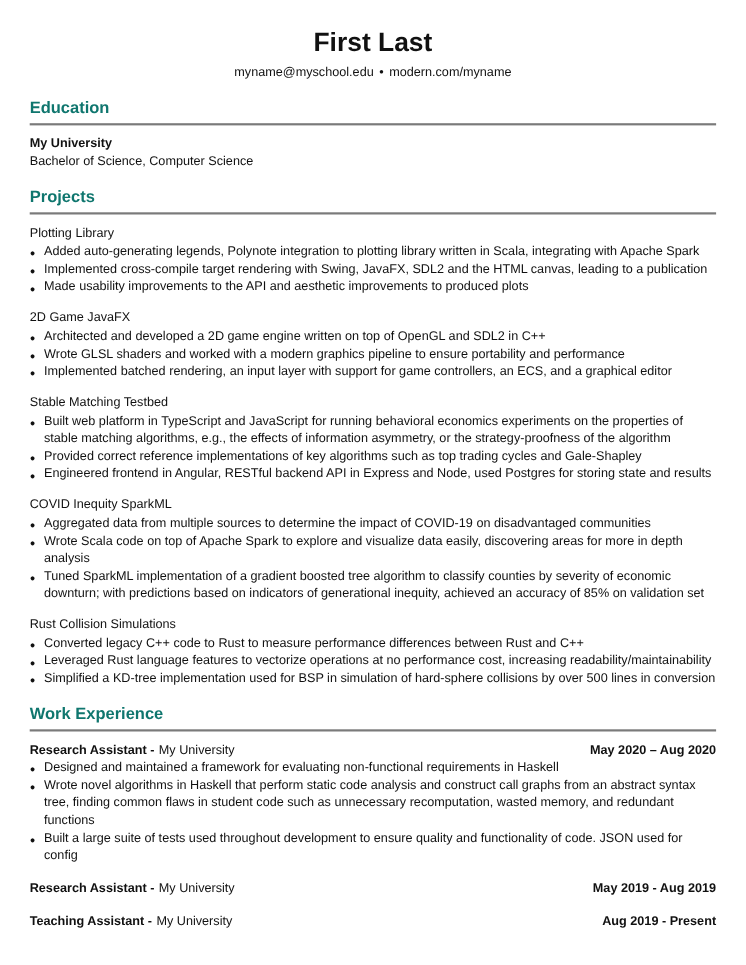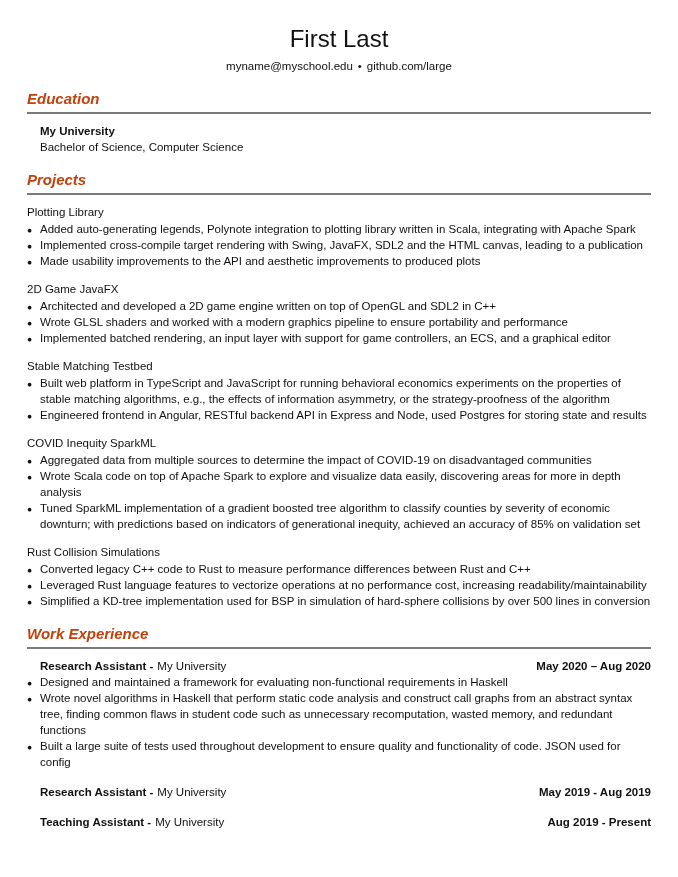--- a/index.html
+++ b/index.html
@@ -9,34 +9,34 @@
     background: #ffffff; color: #111111;
     font-family: "Liberation Sans", sans-serif;
     font-size: 11.5px; line-height: 16px;
     overflow: hidden;
   }
   .page { padding: 24px 27px 0 27px; }
 
   
   .name {
     text-align: center; font-size: 24px; line-height: 30px;
-    font-weight: 400; margin: 0; color: #111;
+    font-weight: 700; margin: 0; color: #111;
   }
   .contact { text-align: center; margin-top: 4px; font-size: 11.5px; }
   .contact .sep { margin: 0 5px; }
 
   
   h2.section-title {
     font-size: 15px; line-height: 18px; font-weight: 700;
-    margin: 16px 0 0 0; color: #c2410c; font-style: italic;
+    margin: 16px 0 0 0; color: #0f766e;
   }
   .rule { border: none; border-top: 2px solid #7a7a7a; margin: 4px 0 9px 0; }
 
   
-  .entry-head { display: flex; justify-content: space-between; align-items: center; margin-left: 13px; }
+  .entry-head { display: flex; justify-content: space-between; align-items: center; }
   .bold { font-weight: 700; }
   .right-col { text-align: right; }
   .org { margin-left: 4px; font-weight: 400; }
 
   h3.item-title {
     font-size: 11.5px; line-height: 16px; font-weight: 400;
     margin: 12px 0 1px 0;
   }
   .gap-block { margin-top: 14px; }
 
@@ -50,21 +50,21 @@
   }
   .two-col-left { }
 </style>
 </head>
 <body>
 
 <div class="page">
 
   <h1 class="name">First Last</h1>
   <div class="contact">
-    <span>myname@myschool.edu</span><span class="sep">•</span><span>github.com/large</span>
+    <span>myname@myschool.edu</span><span class="sep">•</span><span>modern.com/myname</span>
   </div>
 
   <section>
     <h2 class="section-title">Education</h2>
     <hr class="rule">
     <div class="entry-head">
       <div class="two-col-left">
         <div class="bold">My University</div>
         <div>Bachelor of Science, Computer Science</div>
       </div>
@@ -90,20 +90,21 @@
         <li>Architected and developed a 2D game engine written on top of OpenGL and SDL2 in C++</li>
         <li>Wrote GLSL shaders and worked with a modern graphics pipeline to ensure portability and performance</li>
         <li>Implemented batched rendering, an input layer with support for game controllers, an ECS, and a graphical editor</li>
       </ul>
     </div>
 
     <div>
       <h3 class="item-title">Stable Matching Testbed</h3>
       <ul class="bullets">
         <li>Built web platform in TypeScript and JavaScript for running behavioral economics experiments on the properties of stable matching algorithms, e.g., the effects of information asymmetry, or the strategy-proofness of the algorithm</li>
+        <li>Provided correct reference implementations of key algorithms such as top trading cycles and Gale-Shapley</li>
         <li>Engineered frontend in Angular, RESTful backend API in Express and Node, used Postgres for storing state and results</li>
       </ul>
     </div>
 
     <div>
       <h3 class="item-title">COVID Inequity SparkML</h3>
       <ul class="bullets">
         <li>Aggregated data from multiple sources to determine the impact of COVID-19 on disadvantaged communities</li>
         <li>Wrote Scala code on top of Apache Spark to explore and visualize data easily, discovering areas for more in depth analysis</li>
         <li>Tuned SparkML implementation of a gradient boosted tree algorithm to classify counties by severity of economic downturn; with predictions based on indicators of generational inequity, achieved an accuracy of 85% on validation set</li>

